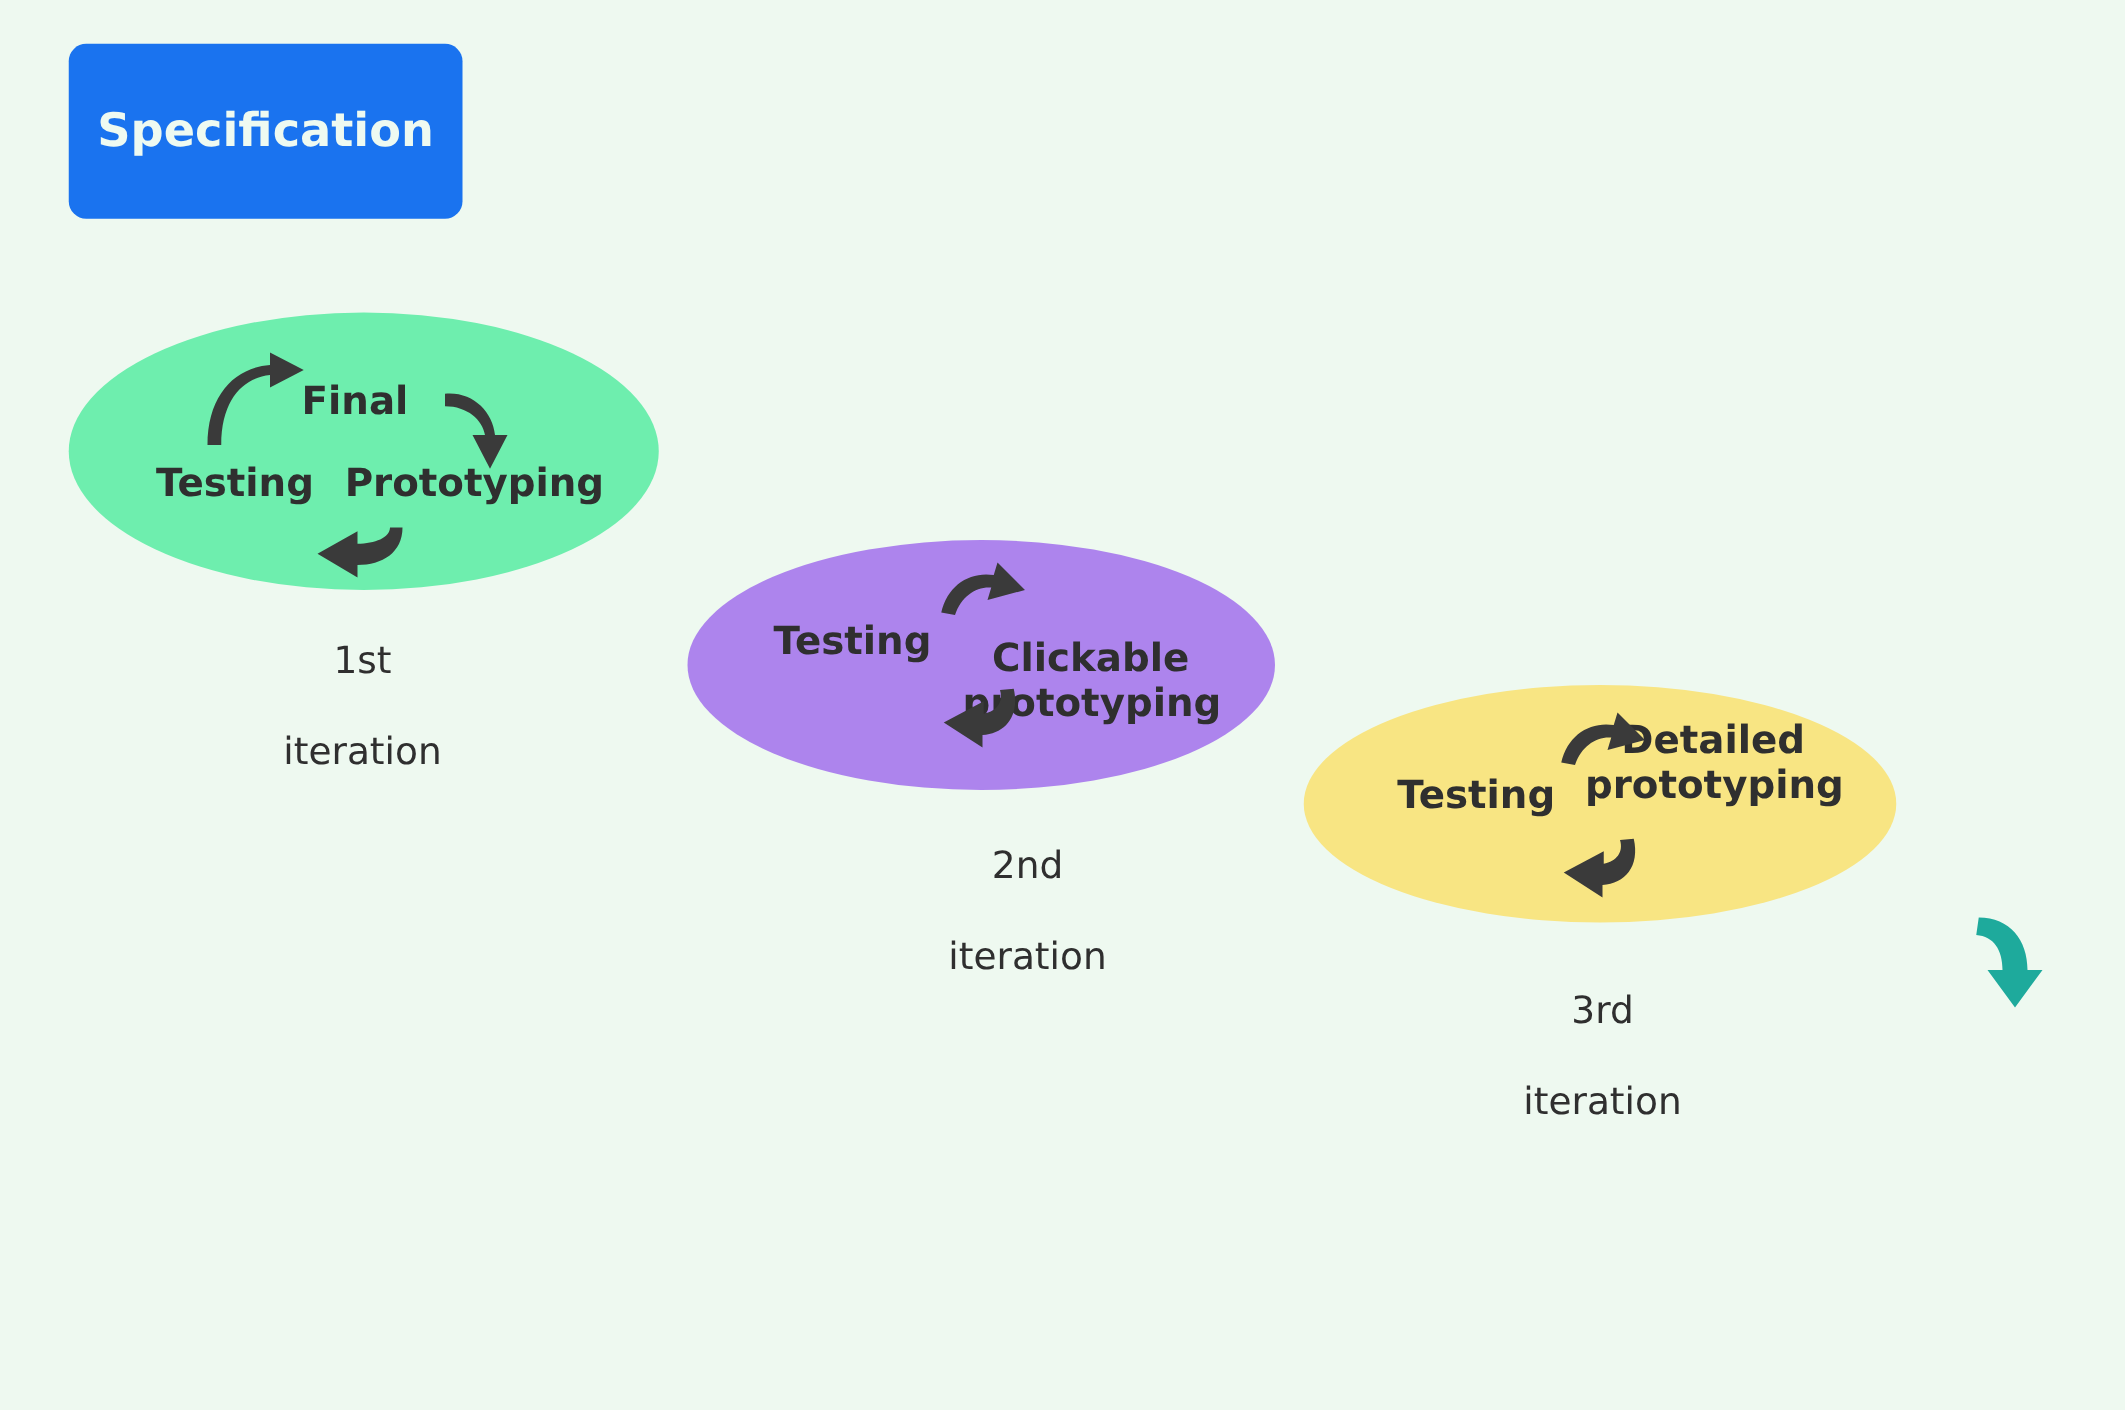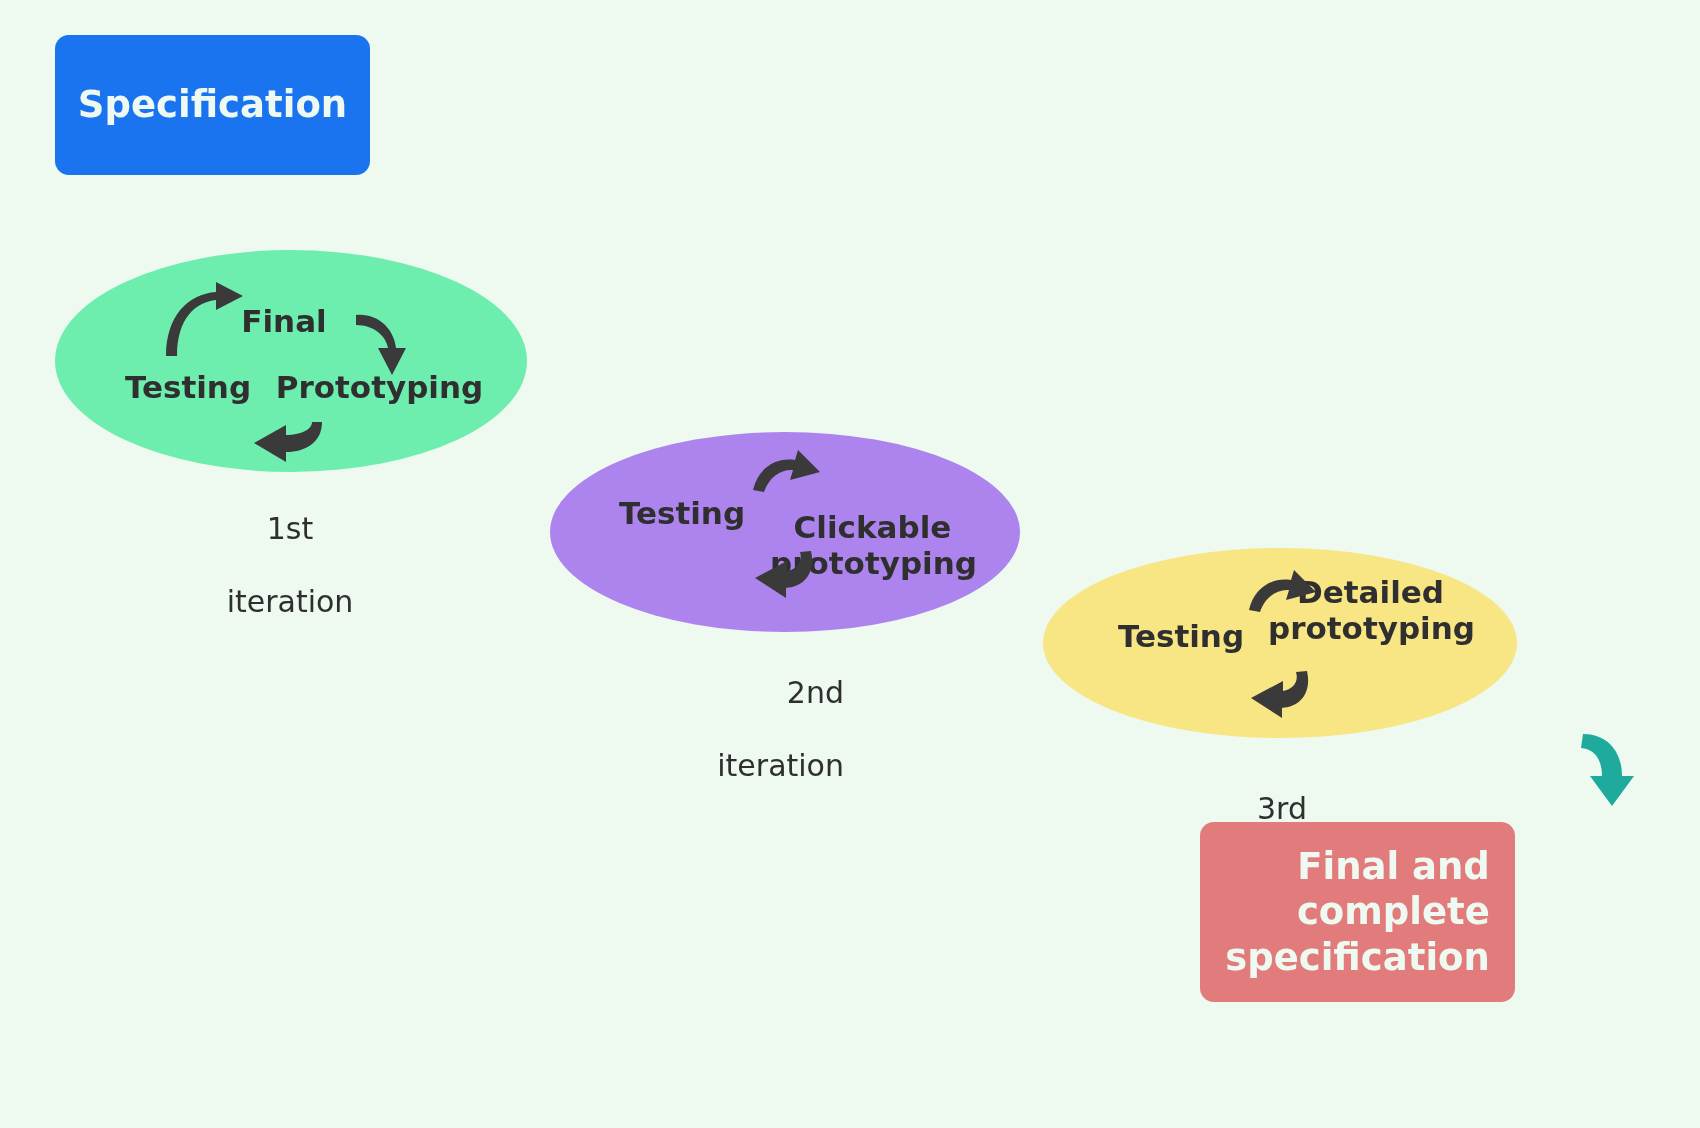--- a/index.html
+++ b/index.html
@@ -104,21 +104,21 @@
   .iteration-caption {
     position: absolute;
     color: #2f2f2f;
     font-size: 30px;
     font-weight: normal;
     text-align: center;
     line-height: 1.22;
     white-space: pre-line;
   }
   #iter1 { left: 200px; top: 474px; width: 180px; }
-  #iter2 { left: 664px; top: 638px; width: 180px; text-align: right; }
+  #iter2 { left: 732px; top: 638px; width: 180px; }
   #iter3 { left: 1192px; top: 754px; width: 180px; }
 
   
   .arrow-layer {
     position: absolute;
     left: 0;
     top: 0;
     width: 1700px;
     height: 1128px;
     pointer-events: none;
@@ -191,21 +191,14 @@
   </div>
   <div class="iteration-caption" id="iter2">
     <div>2nd</div>
     <div>iteration</div>
   </div>
   <div class="iteration-caption" id="iter3">
     <div>3rd</div>
     <div>iteration</div>
   </div>
 
-  <div class="box" id="final-box">
-    <div>
-      <span class="box-text">Final and</span>
-      <span class="box-text">complete</span>
-      <span class="box-text">specification</span>
-    </div>
-  </div>
 
 </div>
 
 </body></html>

